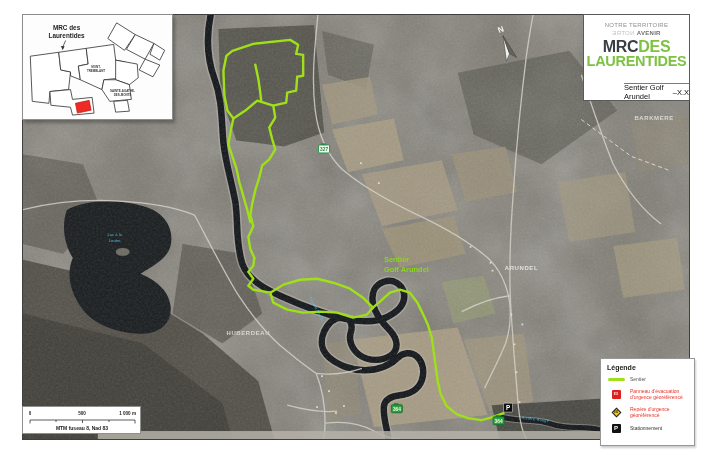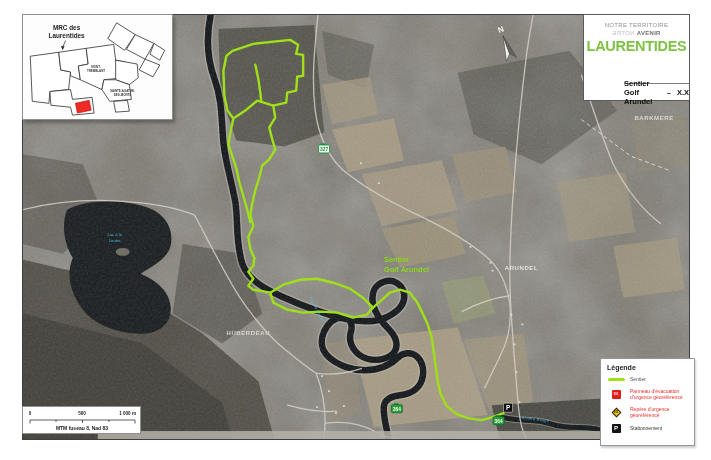--- a/index.html
+++ b/index.html
@@ -24,22 +24,22 @@
   .tagline { text-align:center; padding-top:6px; font-size:6px; line-height:1.35;
              letter-spacing:.3px; color:#8f8f8f; }
   .tagline .mirror { display:inline-block; transform:scaleX(-1); color:#c3c3c3; }
   .tagline .bold-grey { color:#6f6f6f; font-weight:bold; }
   .logo { text-align:center; margin-top:3px; line-height:.92; font-weight:bold; letter-spacing:-.3px; }
   .logo .l1 { font-size:16px; }
   .logo .mrc { color:#383e42; }
   .logo .green { color:#7DC242; }
   .logo .l2 { font-size:14.5px; }
   .title-bar { position:absolute; bottom:0; left:0; right:0; height:17px; border-top:1px solid #7c7c7c;
-               display:flex; align-items:center; justify-content:center; gap:6px;
-               font-size:7.5px; font-weight:bold; color:#111;margin-left:40px; }
+               display:flex; align-items:center; justify-content:center; 
+               font-size:7.5px; font-weight:normal; color:#111;margin-left:40px; }
 
   
   .legend { position:absolute; left:600px; top:358px; width:95px; height:88px;
             background:#fff; border:1px solid #979797; box-shadow:1px 2px 2px rgba(0,0,0,.2);
             z-index:6; padding:5px 6px; }
   .legend-title { font-size:7px; font-weight:bold; color:#1c1c1c; margin-bottom:5px; }
   .legend-row { display:flex; align-items:center; gap:5px; margin-bottom:5px; }
   .legend-ic { width:18px; display:flex; justify-content:center; align-items:center; flex:0 0 18px; }
   .legend-lab { font-size:5px; line-height:1.3; color:#555; }
   .legend-lab.red { color:#E8312A; }
@@ -232,20 +232,21 @@
       </g>
     </svg>
   </div>
 
   <div class="header-panel">
     <div class="tagline">
       <div>NOTRE TERRITOIRE</div>
       <div><span class="mirror">NOTRE</span> <span class="bold-grey">AVENIR</span></div>
     </div>
     <div class="logo">
+      <div class="l1"><span class="mrc">MRC</span><span class="green">DES</span></div>
       <div class="l2 green">LAURENTIDES</div>
     </div>
     <div class="title-bar">
       <span>Sentier Golf Arundel</span>
       <span>–</span>
       <span>X.X</span>
     </div>
   </div>
 
   <div class="legend">

